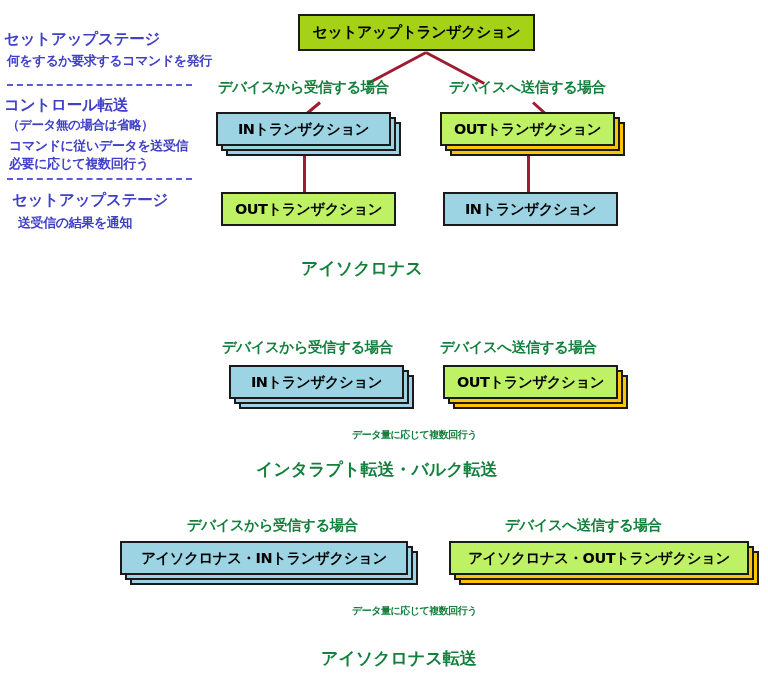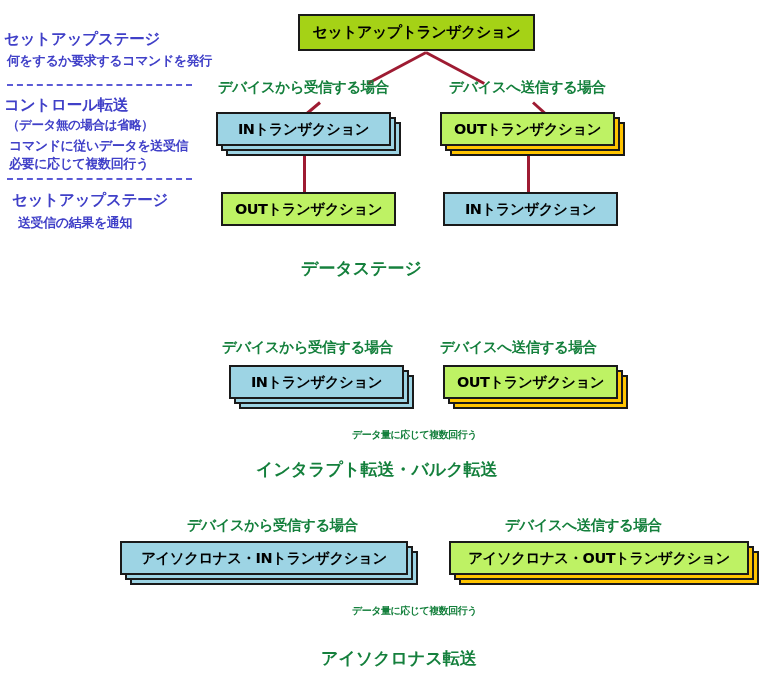--- a/index.html
+++ b/index.html
@@ -143,21 +143,21 @@
   <div class="box orange" style="left:221px;top:192px;width:175px;height:34px;font-size:14.5px;">OUTトランザクション</div>
 
   <div class="shadow orange" style="left:450px;top:122px;width:175px;height:34px;"></div>
   <div class="shadow orange" style="left:445px;top:117px;width:175px;height:34px;"></div>
   <div class="box orange" style="left:440px;top:112px;width:175px;height:34px;font-size:14.5px;">OUTトランザクション</div>
 
   <div class="vline" style="left:527px;top:156px;height:36px;"></div>
 
   <div class="box blue" style="left:443px;top:192px;width:175px;height:34px;font-size:14.5px;">INトランザクション</div>
 
-  <div class="cap cap-title" style="left:301px;top:257px;">データステージ</div>
+  <div class="cap cap-title" style="left:301px;top:257px;">アイソクロナス</div>
 
   <div class="cap cap-branch" style="left:222px;top:338px;">デバイスから受信する場合</div>
   <div class="cap cap-branch" style="left:440px;top:338px;">デバイスへ送信する場合</div>
 
   <div class="shadow blue" style="left:239px;top:375px;width:175px;height:34px;"></div>
   <div class="shadow blue" style="left:234px;top:370px;width:175px;height:34px;"></div>
   <div class="box blue" style="left:229px;top:365px;width:175px;height:34px;font-size:14.5px;">INトランザクション</div>
 
   <div class="shadow orange" style="left:453px;top:375px;width:175px;height:34px;"></div>
   <div class="shadow orange" style="left:448px;top:370px;width:175px;height:34px;"></div>

